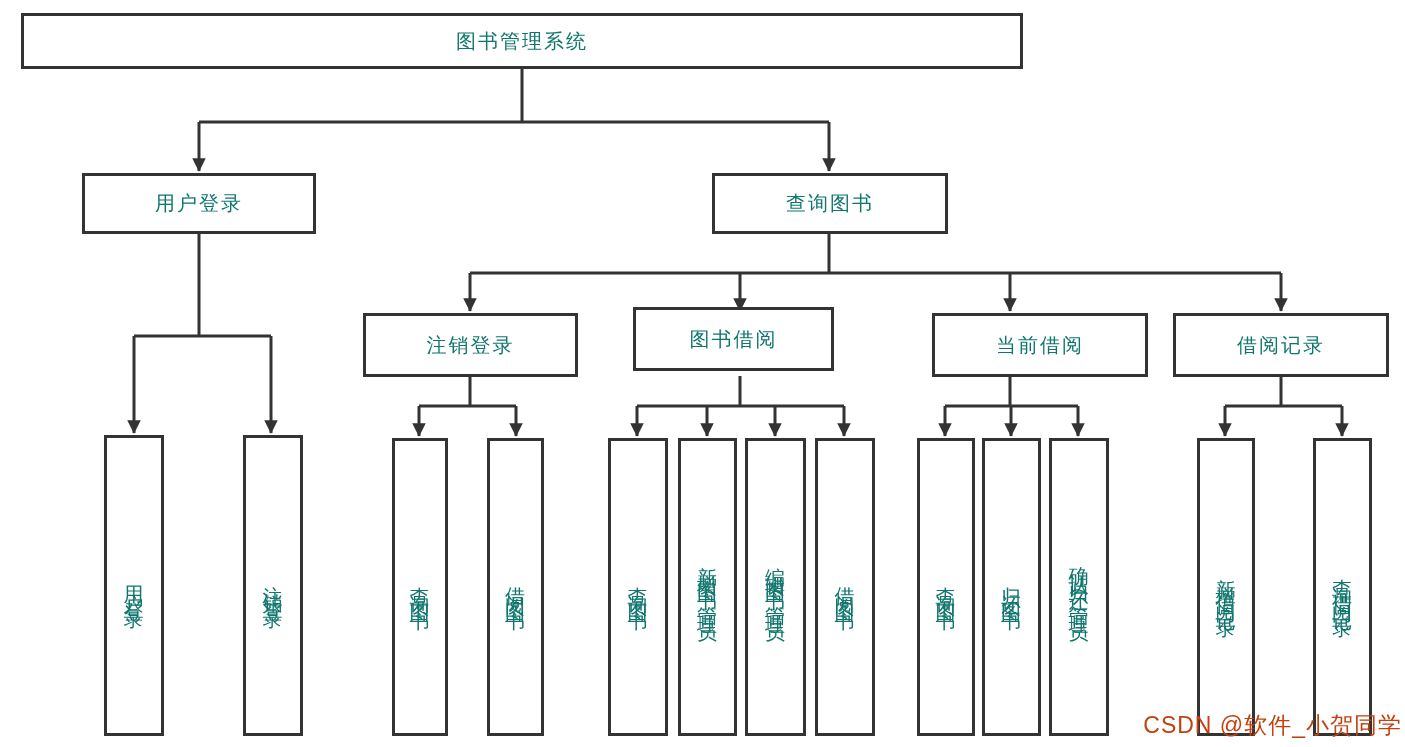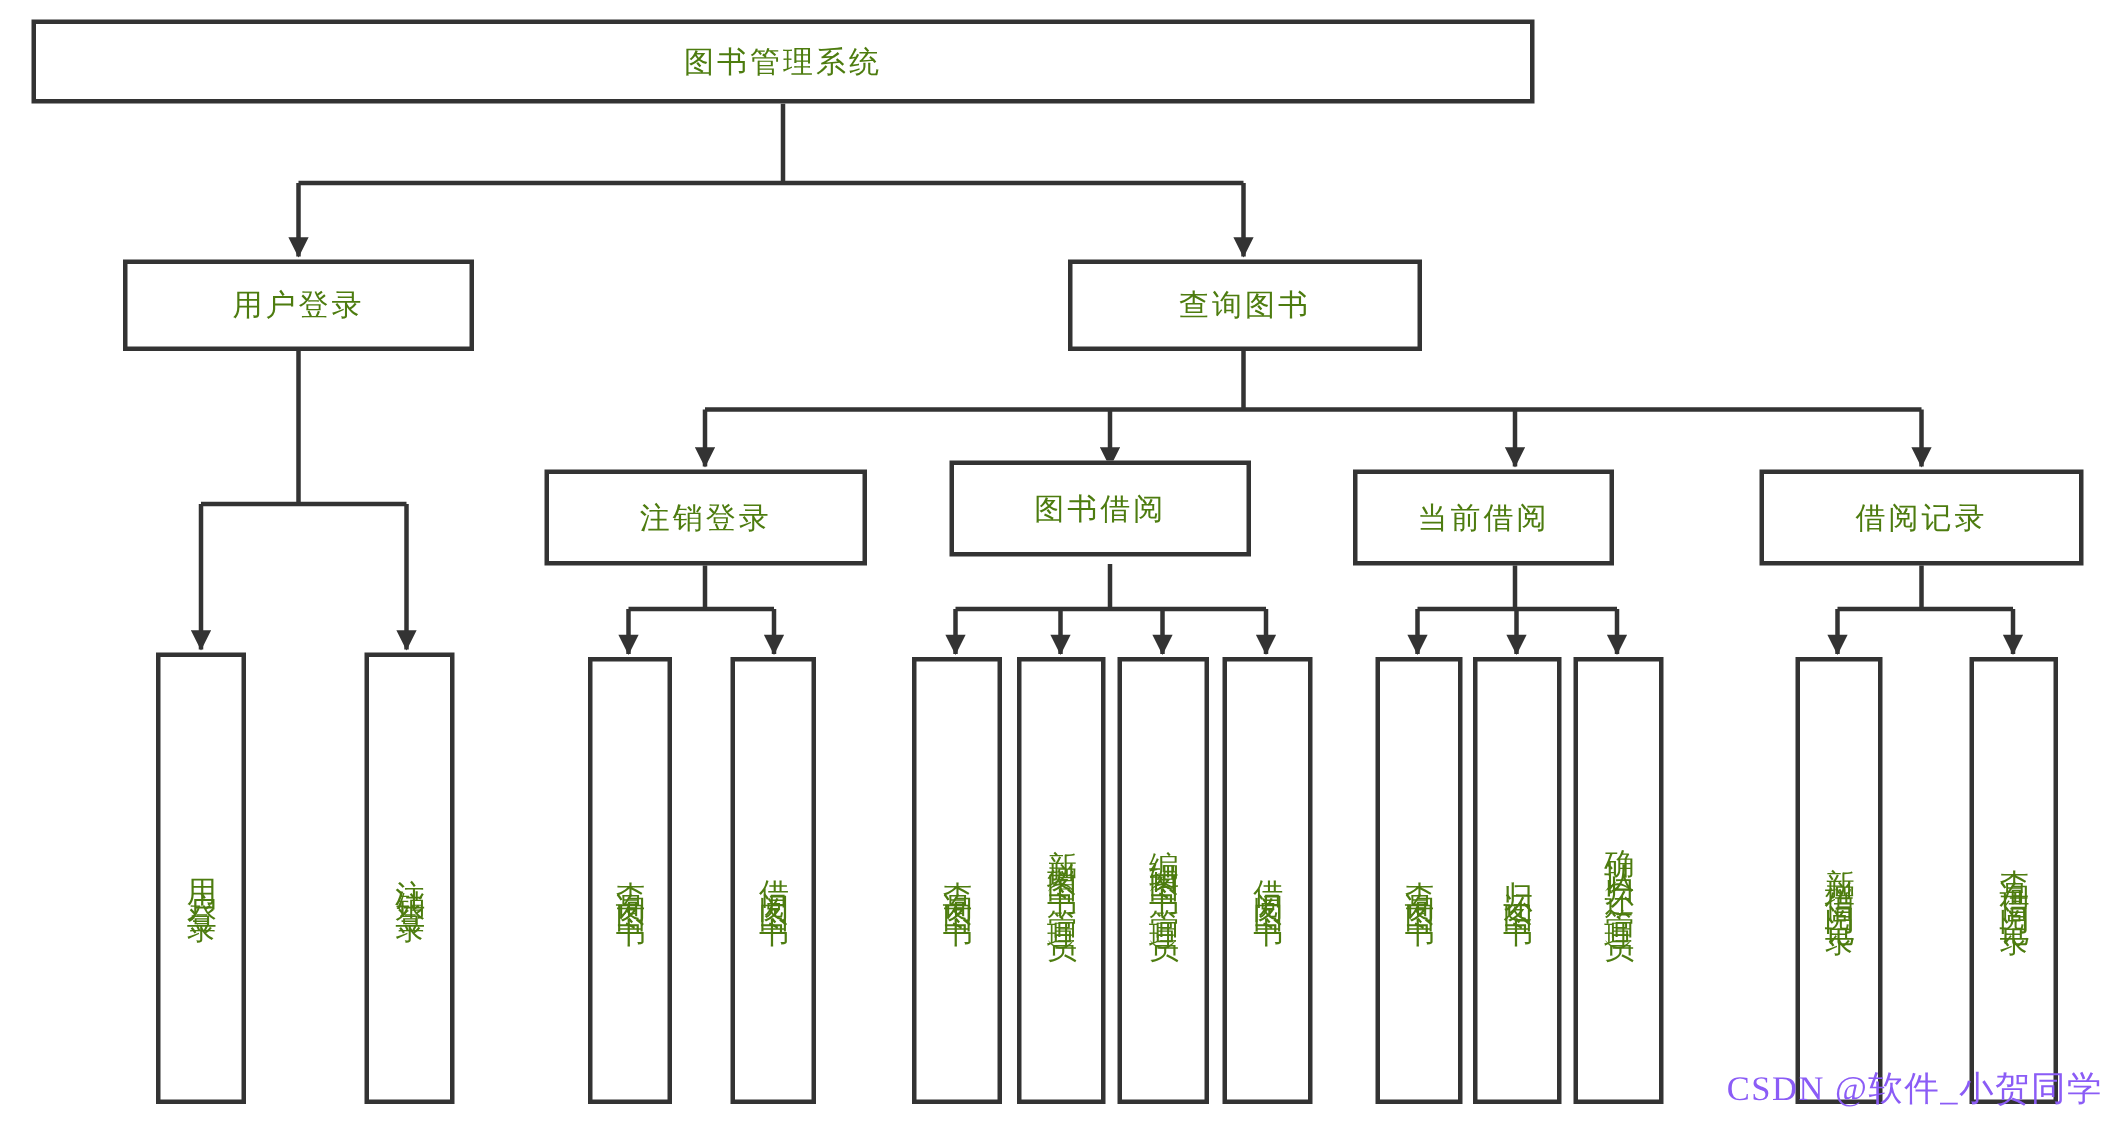--- a/index.html
+++ b/index.html
@@ -17,40 +17,39 @@
     width: 1405px; height: 747px;
   }
   .node {
     position: absolute;
     box-sizing: border-box;
     border: 3px solid #333333;
     background: #ffffff;
     display: flex;
     align-items: center;
     justify-content: center;
-    color: #4d7c0f;
+    color: #0f766e;
   }
   .hnode { font-size: 20px; letter-spacing: 2px; }
   .leaf .vtext {
     writing-mode: vertical-rl;
     text-orientation: mixed;
     font-size: 20px;
     letter-spacing: 8px;
     line-height: 1.1;
   }
   .watermark {
     position: absolute;
     top: 710px;
     right: 3px;
     font-size: 23px;
     letter-spacing: 1px;
-    color: #8b5cf6;
+    color: #c2410c;
     z-index: 5;
     white-space: nowrap;
-    font-family: Liberation Serif, serif;
   }
 </style>
 </head>
 <body>
 
 <div class="stage">
 
   <svg class="connectors" viewBox="0 0 1405 747" xmlns="http://www.w3.org/2000/svg">
     <defs>
       <marker id="arrow" viewBox="0 0 10 10" refX="9.5" refY="5" markerWidth="6.5" markerHeight="4.5" orient="auto">
@@ -97,21 +96,21 @@
   <div class="node hnode" style="left:712px;top:173px;width:236px;height:61px">
     <span>查询图书</span>
   </div>
 
   <div class="node hnode" style="left:363px;top:313px;width:215px;height:64px">
     <span>注销登录</span>
   </div>
   <div class="node hnode" style="left:633px;top:307px;width:201px;height:64px">
     <span>图书借阅</span>
   </div>
-  <div class="node hnode" style="left:902px;top:313px;width:174px;height:64px">
+  <div class="node hnode" style="left:932px;top:313px;width:216px;height:64px">
     <span>当前借阅</span>
   </div>
   <div class="node hnode" style="left:1173px;top:313px;width:216px;height:64px">
     <span>借阅记录</span>
   </div>
 
   <div class="node leaf" style="left:104px;top:435px;width:60px;height:301px">
     <span class="vtext">用户登录</span>
   </div>
   <div class="node leaf" style="left:243px;top:435px;width:60px;height:301px">

